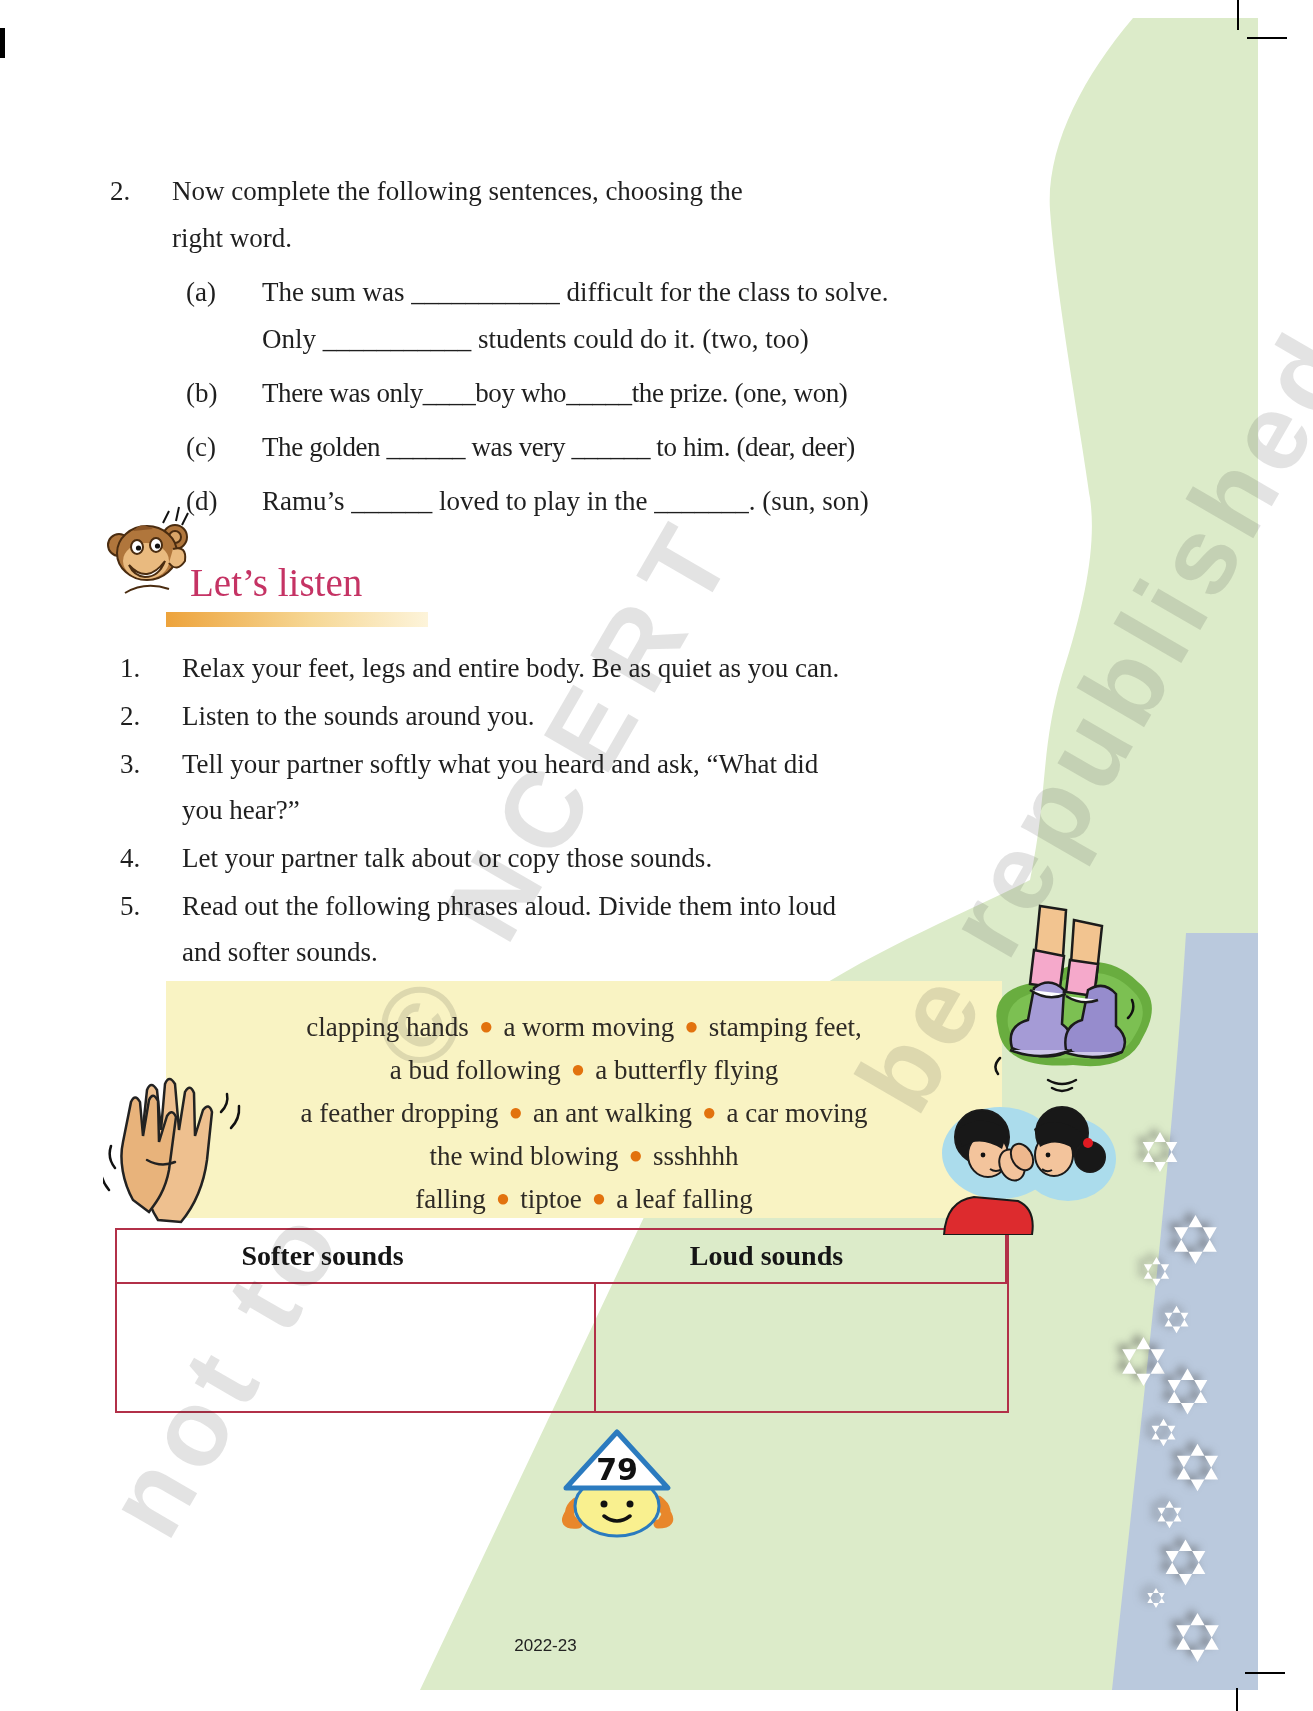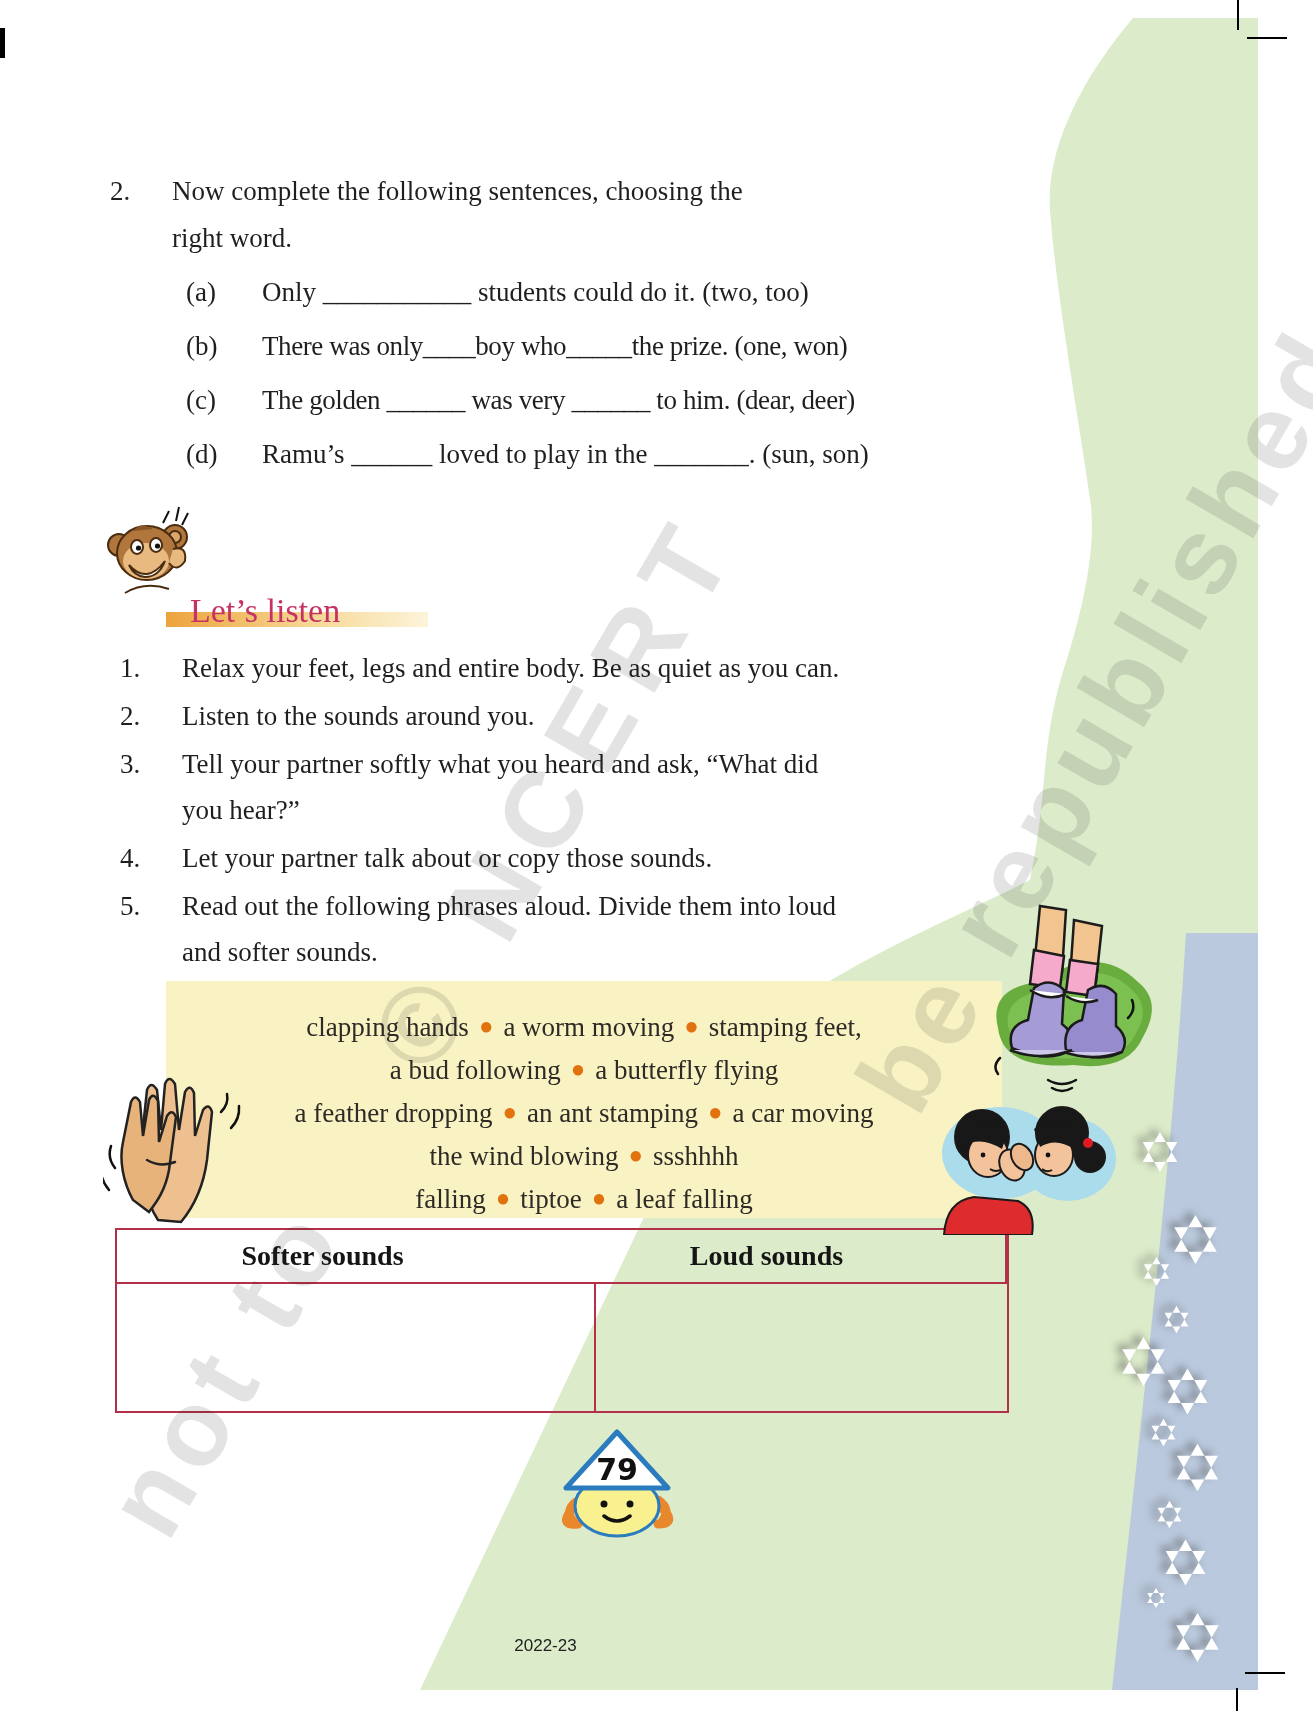--- a/index.html
+++ b/index.html
@@ -20,21 +20,21 @@
   
   #exercise2{position:absolute;left:110px;top:168px;width:900px;font-size:27px;line-height:47px;}
   .ex-row{display:flex;}
   .ex-num{width:62px;flex:0 0 62px;}
   .sub-item{display:flex;margin-top:7px;}
   .sub-label{width:76px;flex:0 0 76px;padding-left:76px;}
   .sub-item .lines{flex:1;}
   .condensed{letter-spacing:-0.4px;}
 
   
-  #listen-title{position:absolute;left:190px;top:560px;font-size:34px;color:#c53364;z-index:5;margin-top:32px;}
+  #listen-title{position:absolute;left:190px;top:560px;font-size:39px;color:#c53364;z-index:5;}
   #listen-underline{position:absolute;left:166px;top:612px;width:262px;height:15px;z-index:4;
       background:linear-gradient(to right,#eda33c,#f6d794 55%,#fdf4da);}
   #monkey-art{left:103px;top:497px;z-index:6;}
 
   
   #listen-steps{position:absolute;left:120px;top:645px;width:880px;font-size:27px;line-height:46px;}
   .step{display:flex;margin-bottom:2px;}
   .step-num{width:62px;flex:0 0 62px;}
   .step .lines{flex:1;}
 
@@ -128,20 +128,21 @@
     <div class="ex-row">
       <div class="ex-num">2.</div>
       <div class="lines">
         <div>Now complete the following sentences, choosing the</div>
         <div>right word.</div>
       </div>
     </div>
     <div class="sub-item">
       <div class="sub-label">(a)</div>
       <div class="lines">
+        <div>The sum was ___________ difficult for the class to solve.</div>
         <div class="opt">Only ___________ students could do it. (two, too)</div>
       </div>
     </div>
     <div class="sub-item">
       <div class="sub-label">(b)</div>
       <div class="lines condensed">
         <div>There was only____boy who_____the prize. (one, won)</div>
       </div>
     </div>
     <div class="sub-item">
@@ -217,21 +218,21 @@
   </div>
 
   <div id="phrase-box">
     <div class="pline">
       <span>clapping hands</span><span class="dot">●</span><span>a worm moving</span><span class="dot">●</span><span>stamping feet,</span>
     </div>
     <div class="pline">
       <span>a bud following</span><span class="dot">●</span><span>a butterfly flying</span>
     </div>
     <div class="pline">
-      <span>a feather dropping</span><span class="dot">●</span><span>an ant stamping</span><span class="dot">●</span><span>a car moving</span>
+      <span>a feather dropping</span><span class="dot">●</span><span>an ant walking</span><span class="dot">●</span><span>a car moving</span>
     </div>
     <div class="pline">
       <span>the wind blowing</span><span class="dot">●</span><span>ssshhhh</span>
     </div>
     <div class="pline">
       <span>falling</span><span class="dot">●</span><span>tiptoe</span><span class="dot">●</span><span>a leaf falling</span>
     </div>
   </div>
 
   <div id="sounds-table">

